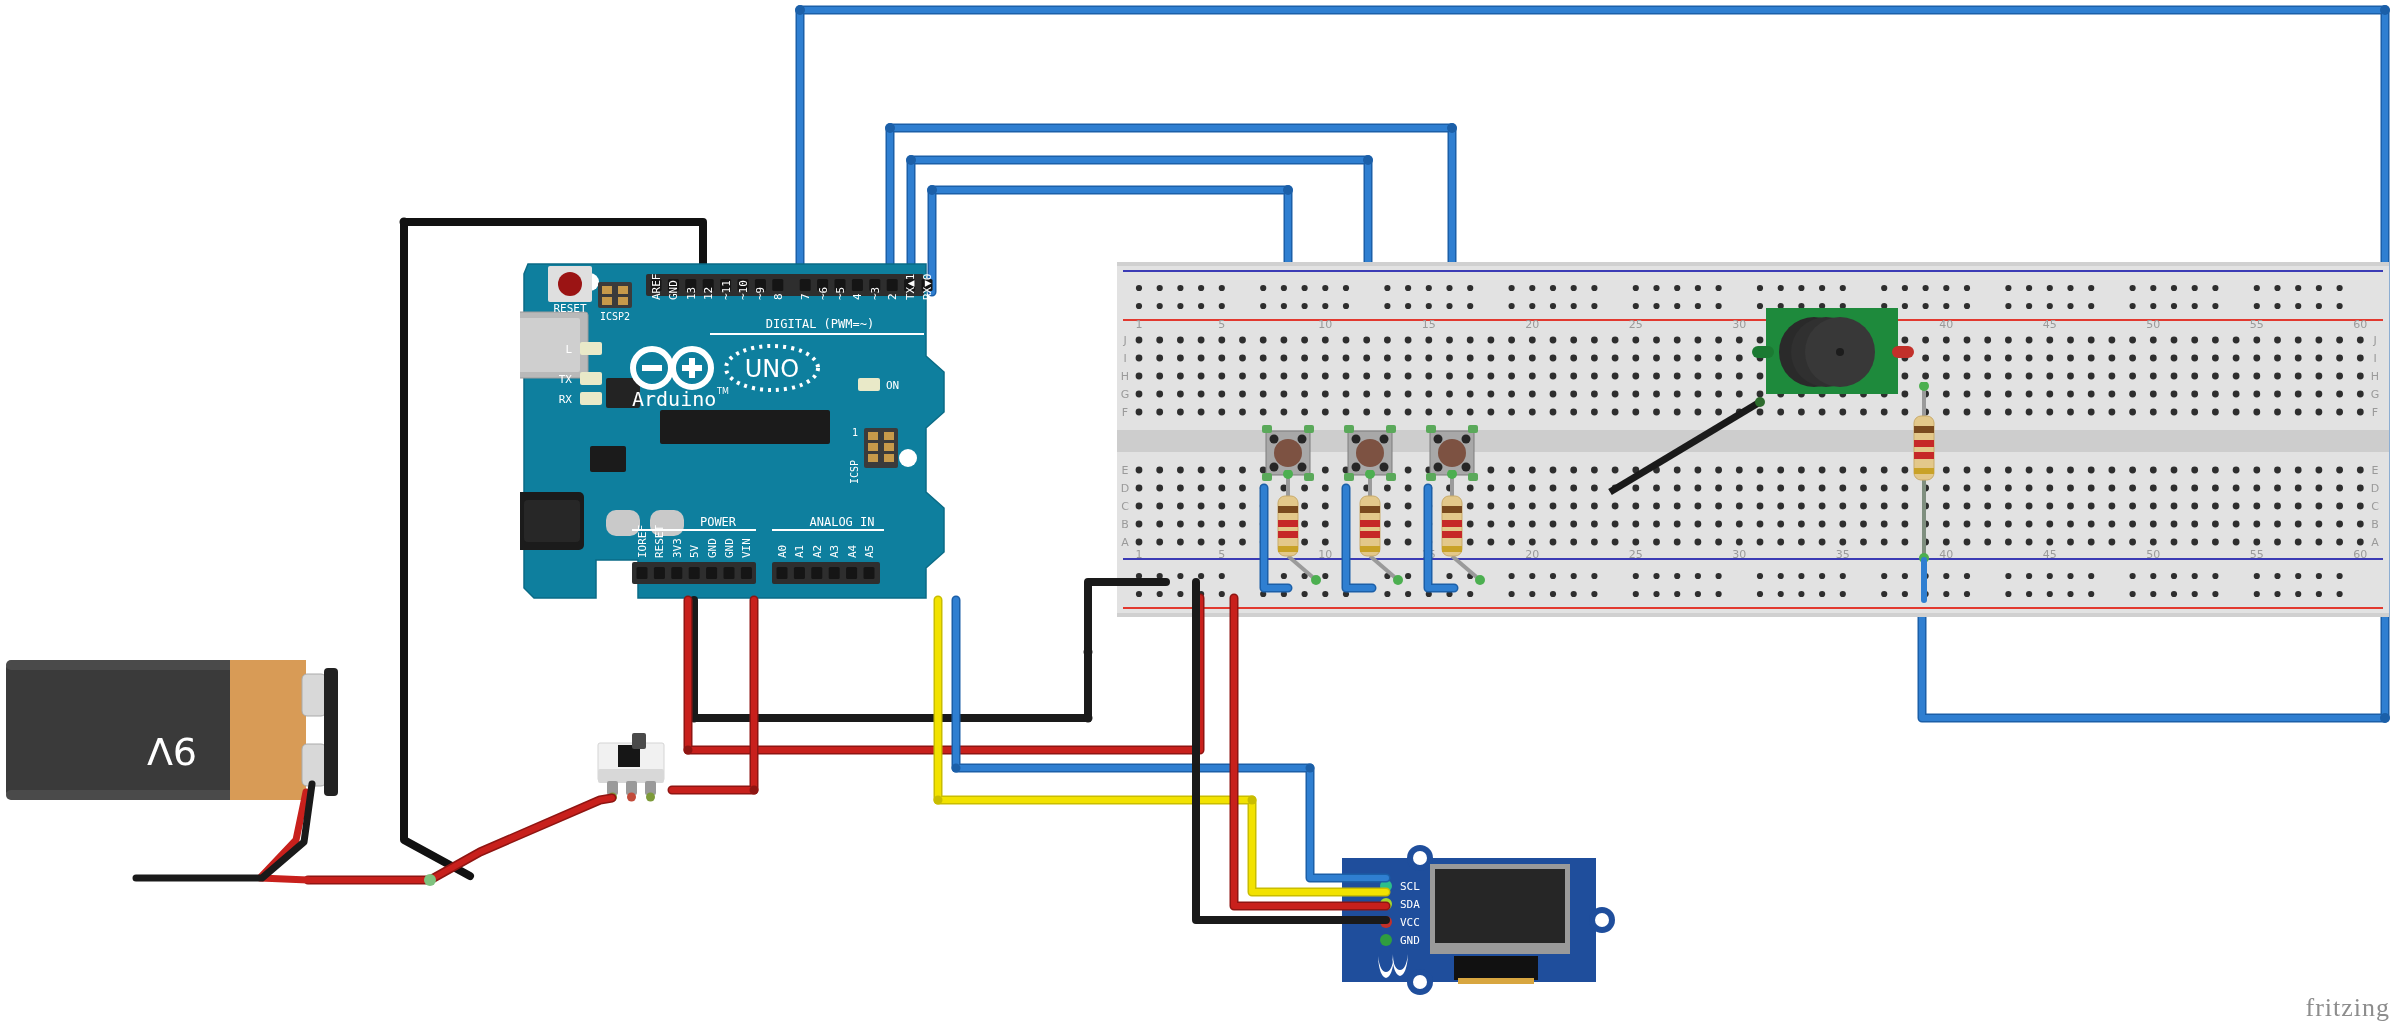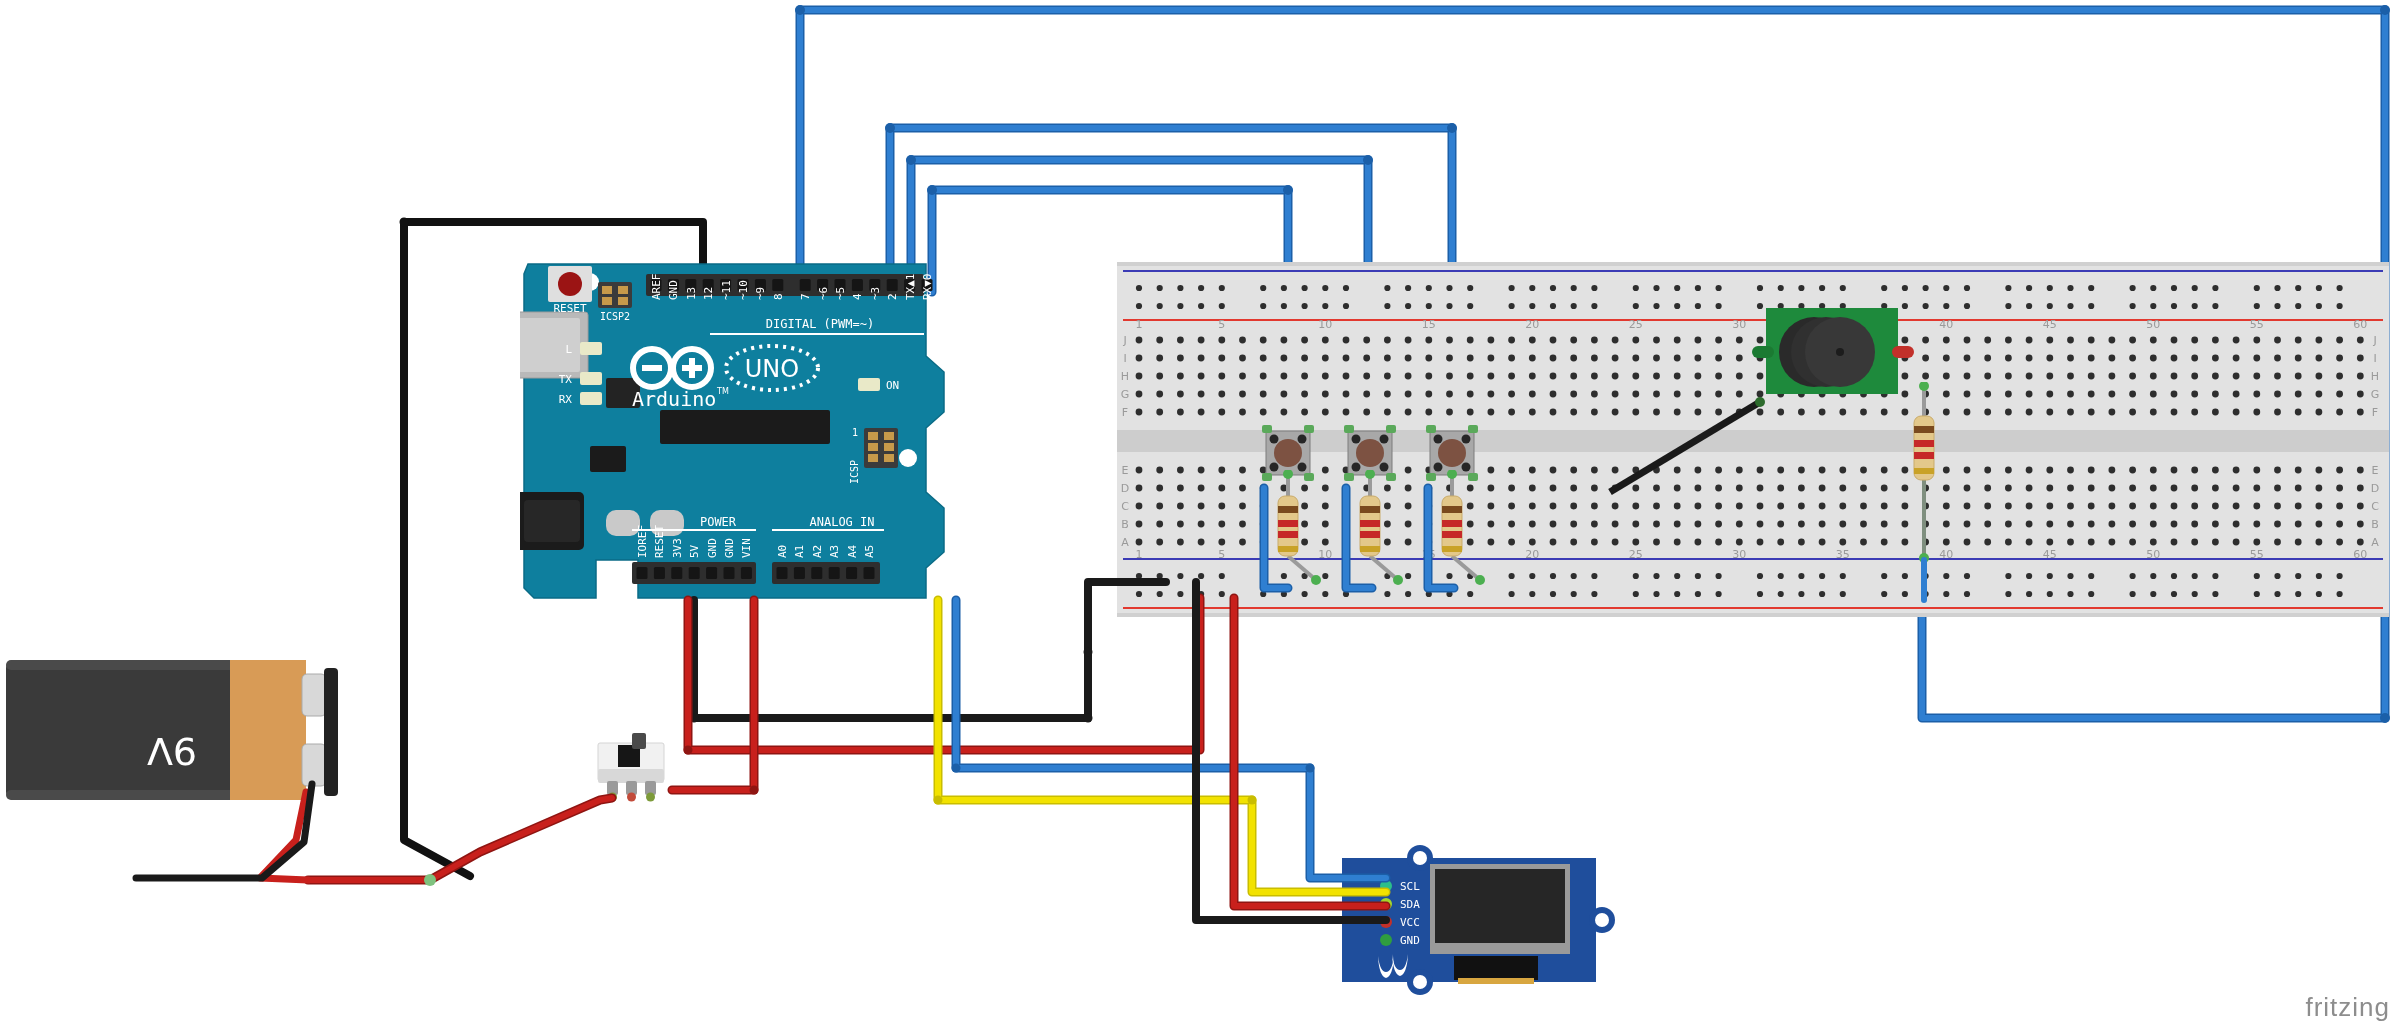--- a/index.html
+++ b/index.html
@@ -2,21 +2,21 @@
 <html><head>
 <meta charset="utf-8">
 <title>Fritzing Breadboard View</title>
 <style>
   html,body{margin:0;padding:0;background:#ffffff;}
   body{width:2400px;height:1029px;position:relative;overflow:hidden;
        font-family:"DejaVu Sans","Liberation Sans",sans-serif;}
   #stage{position:absolute;left:0;top:0;width:2400px;height:1029px;background:#fff;}
   .abs{position:absolute;}
   svg{display:block;}
-  .wmk{position:absolute;right:10px;bottom:6px;font-family:Liberation Sans, sans-serif;
+  .wmk{position:absolute;right:10px;bottom:6px;font-family:Liberation Serif, serif;
        font-size:26px;color:#8d8d8d;letter-spacing:1px;}
 </style>
 </head>
 <body>
 
 <div id="stage">
 
   <svg class="abs" style="left:0;top:0;" width="2400" height="1029">
     <g fill="none" stroke-linecap="round" stroke-linejoin="round">
 

